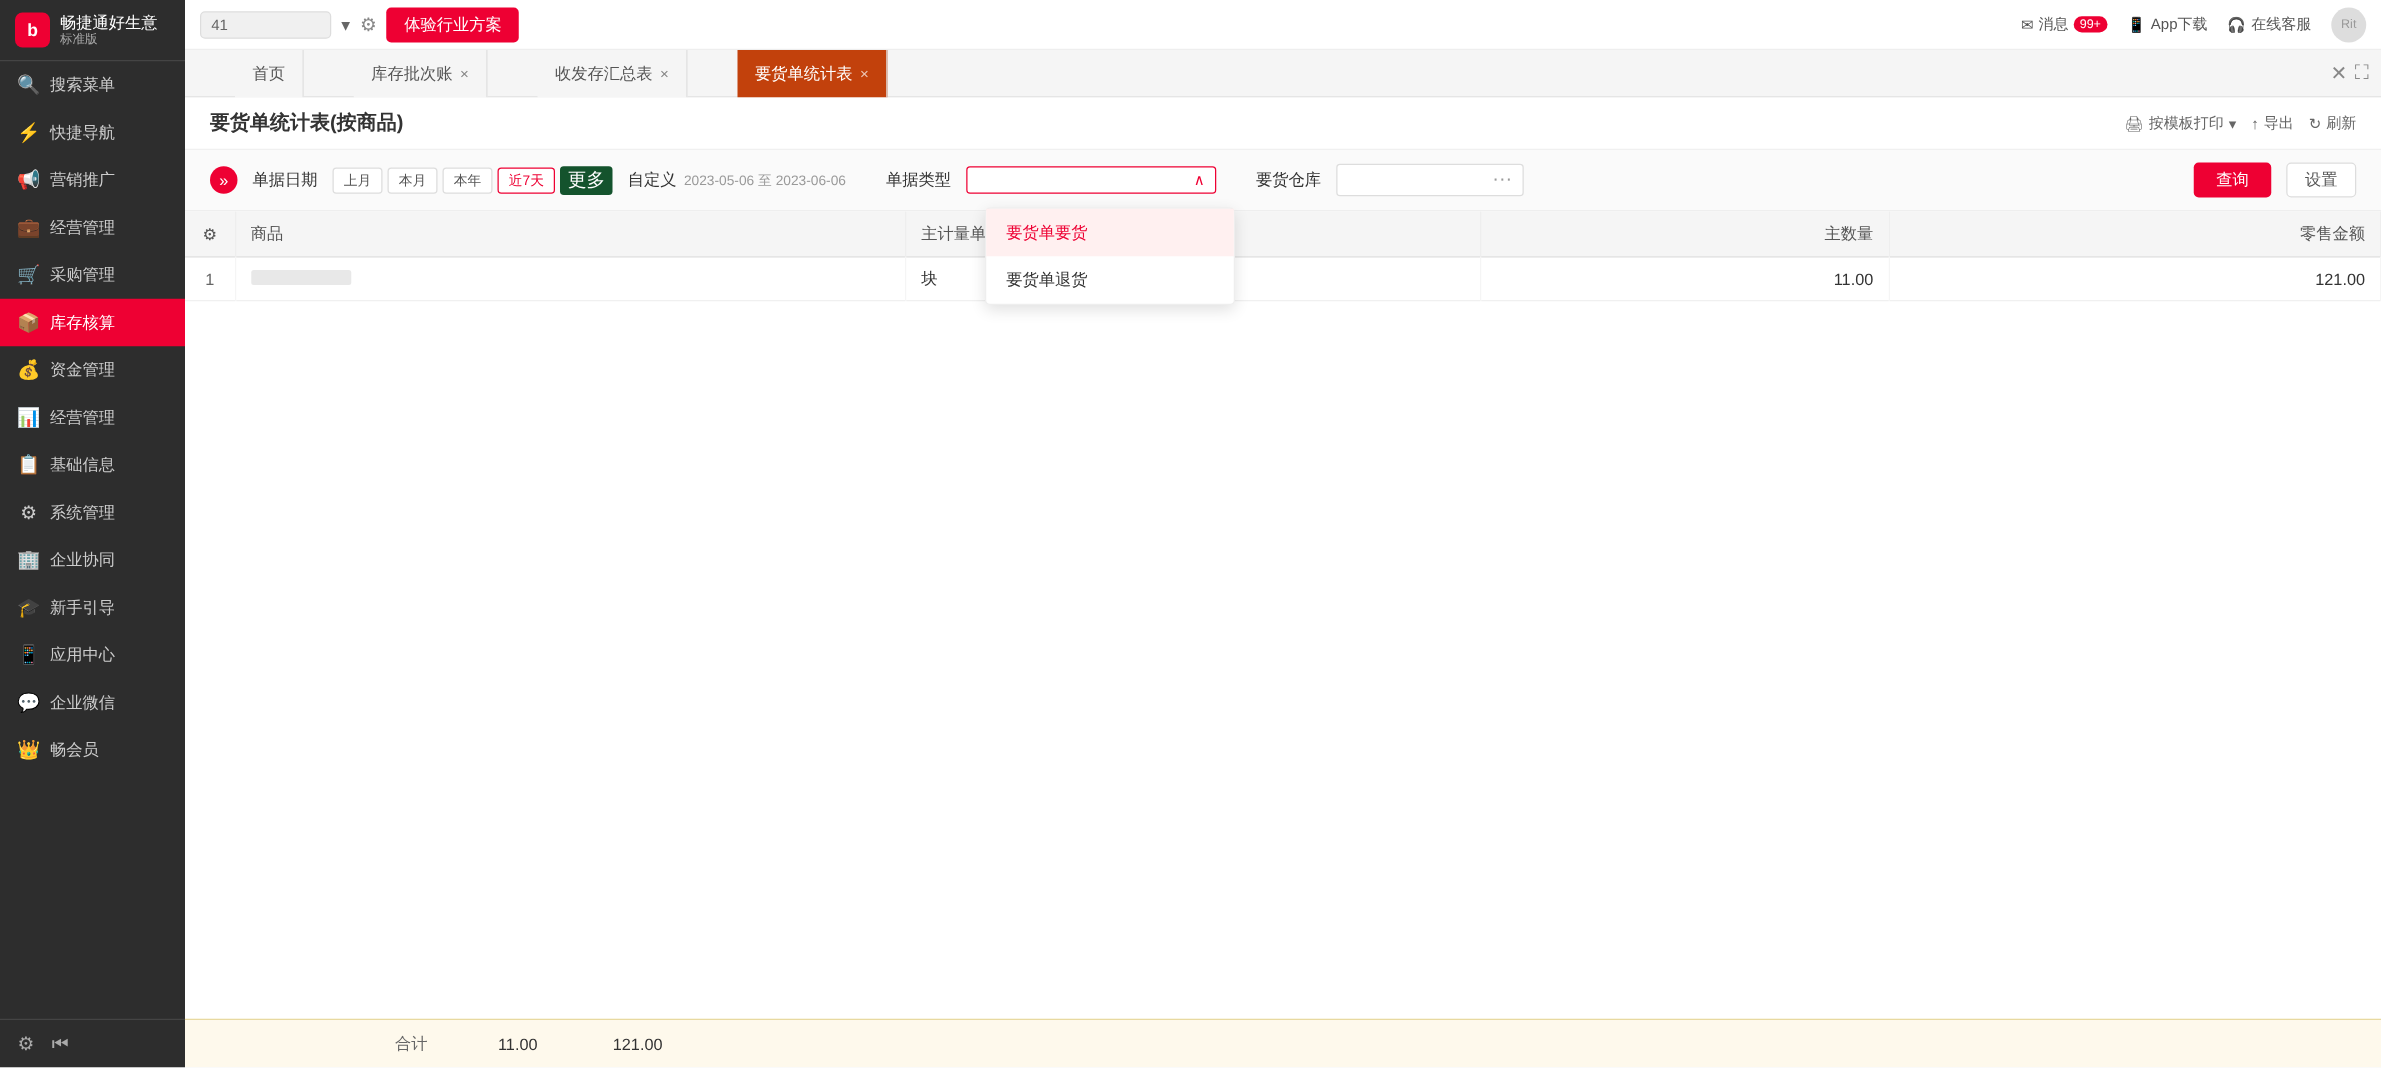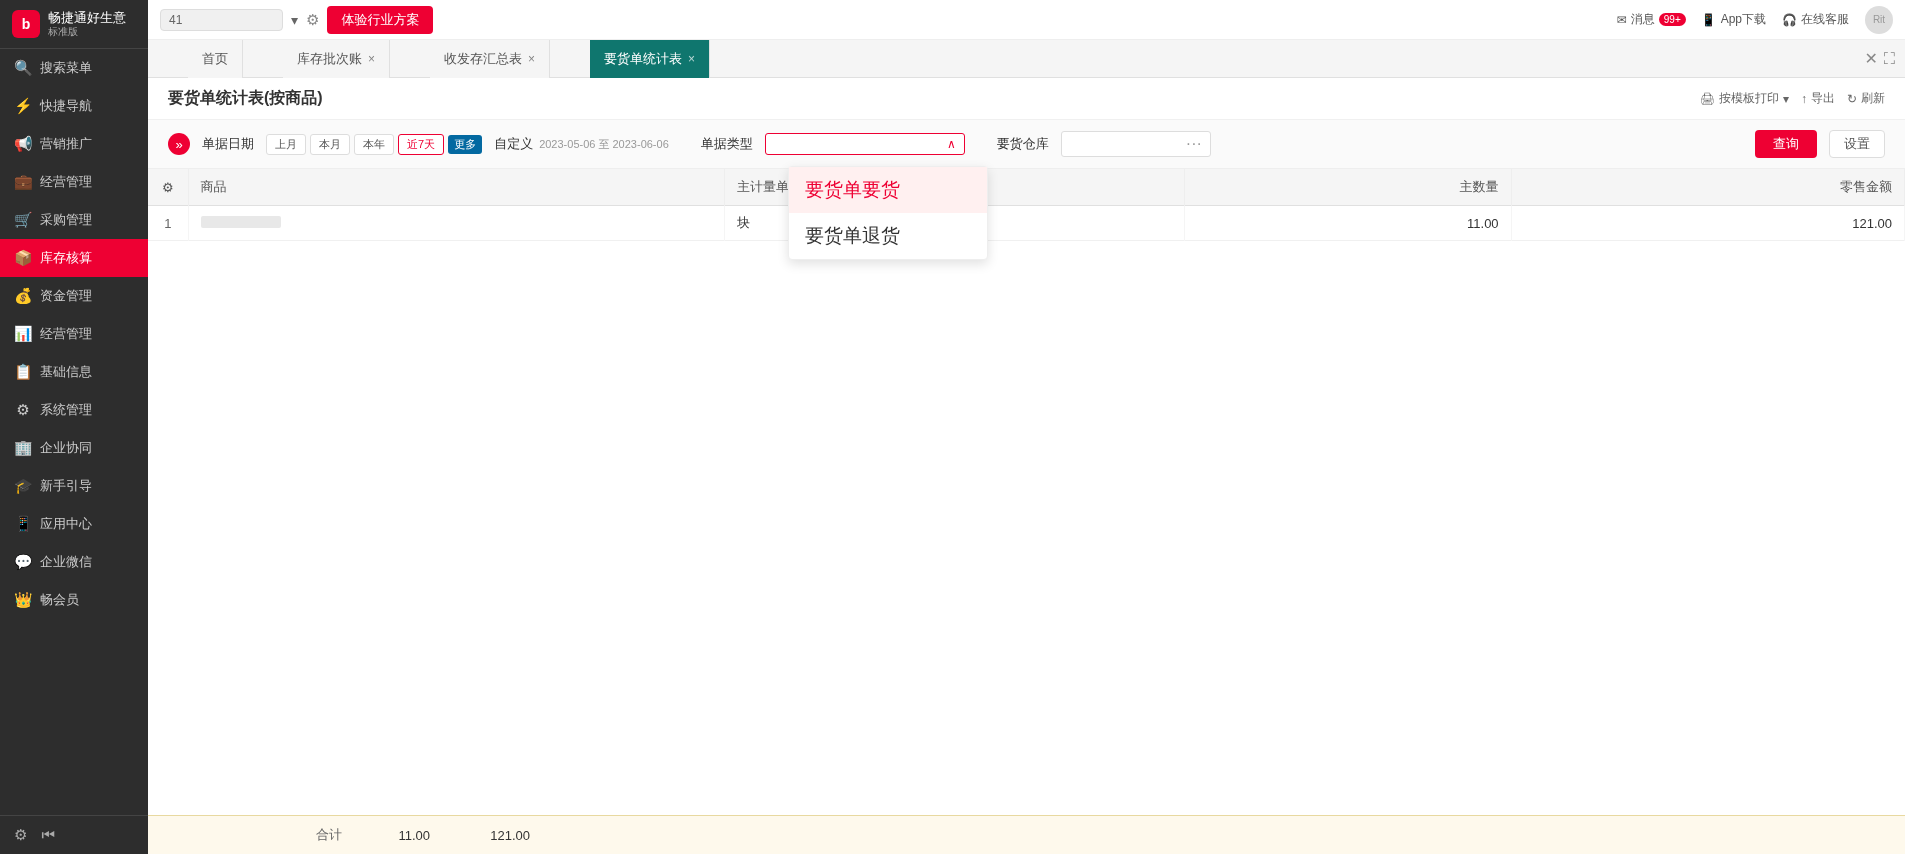--- a/index.html
+++ b/index.html
@@ -93,21 +93,21 @@
       align-items: center;
       gap: 8px;
     }
     .breadcrumb-input {
       background: #f0f0f0;
       border: 1px solid #ddd;
       border-radius: 4px;
       padding: 3px 8px;
       font-size: 12px;
       color: #666;
-      width: 123px;
+      width: 105px;
     }
     .topbar-dropdown-btn {
       background: none;
       border: none;
       cursor: pointer;
       color: #666;
       font-size: 14px;
     }
     .topbar-gear {
       font-size: 15px;
@@ -176,21 +176,21 @@
       font-size: 13px;
       color: #555;
       cursor: pointer;
       border-right: 1px solid #e0e0e0;
       white-space: nowrap;
       gap: 6px;
       background: #f5f5f5;
       margin-left: 40px;
     }
     .tab-item.active {
-      background: #0f766e;
+      background: #c2410c;
       color: #fff;
     }
     .tab-item .tab-close {
       font-size: 12px;
       opacity: 0.7;
     }
     .tab-expand {
       margin-left: auto;
       display: flex;
       align-items: center;
@@ -279,25 +279,25 @@
       padding: 2px 8px;
       border: 1px solid #ddd;
       border-radius: 3px;
       background: #fff;
       font-size: 11px;
       cursor: pointer;
       color: #555;
     }
     .date-btn.active { border-color: #e03; color: #e03; }
     .date-tag {
-      background: #0369a1;
+      background: #14532d;
       color: #fff;
       border-radius: 3px;
       padding: 2px 6px;
-      font-size: 11px;
+      font-size: 15px;
       cursor: pointer;
     }
     .date-range-text {
       font-size: 11px;
       color: #999;
       margin-left: -6px;
     }
     .filter-type-label {
       font-size: 13px;
       color: #333;
@@ -371,21 +371,21 @@
       left: 640px;
       background: #fff;
       border: 1px solid #eee;
       border-radius: 4px;
       box-shadow: 0 4px 12px rgba(0,0,0,0.12);
       z-index: 100;
       min-width: 200px;
     }
     .dropdown-option {
       padding: 10px 16px;
-      font-size: 19px;
+      font-size: 13px;
       cursor: pointer;
       color: #333;
       font-family: Liberation Serif, serif;
     }
     .dropdown-option.selected { background: #fff0f0; color: #e03; }
 
     
     .table-area {
       flex: 1;
       overflow: auto;

